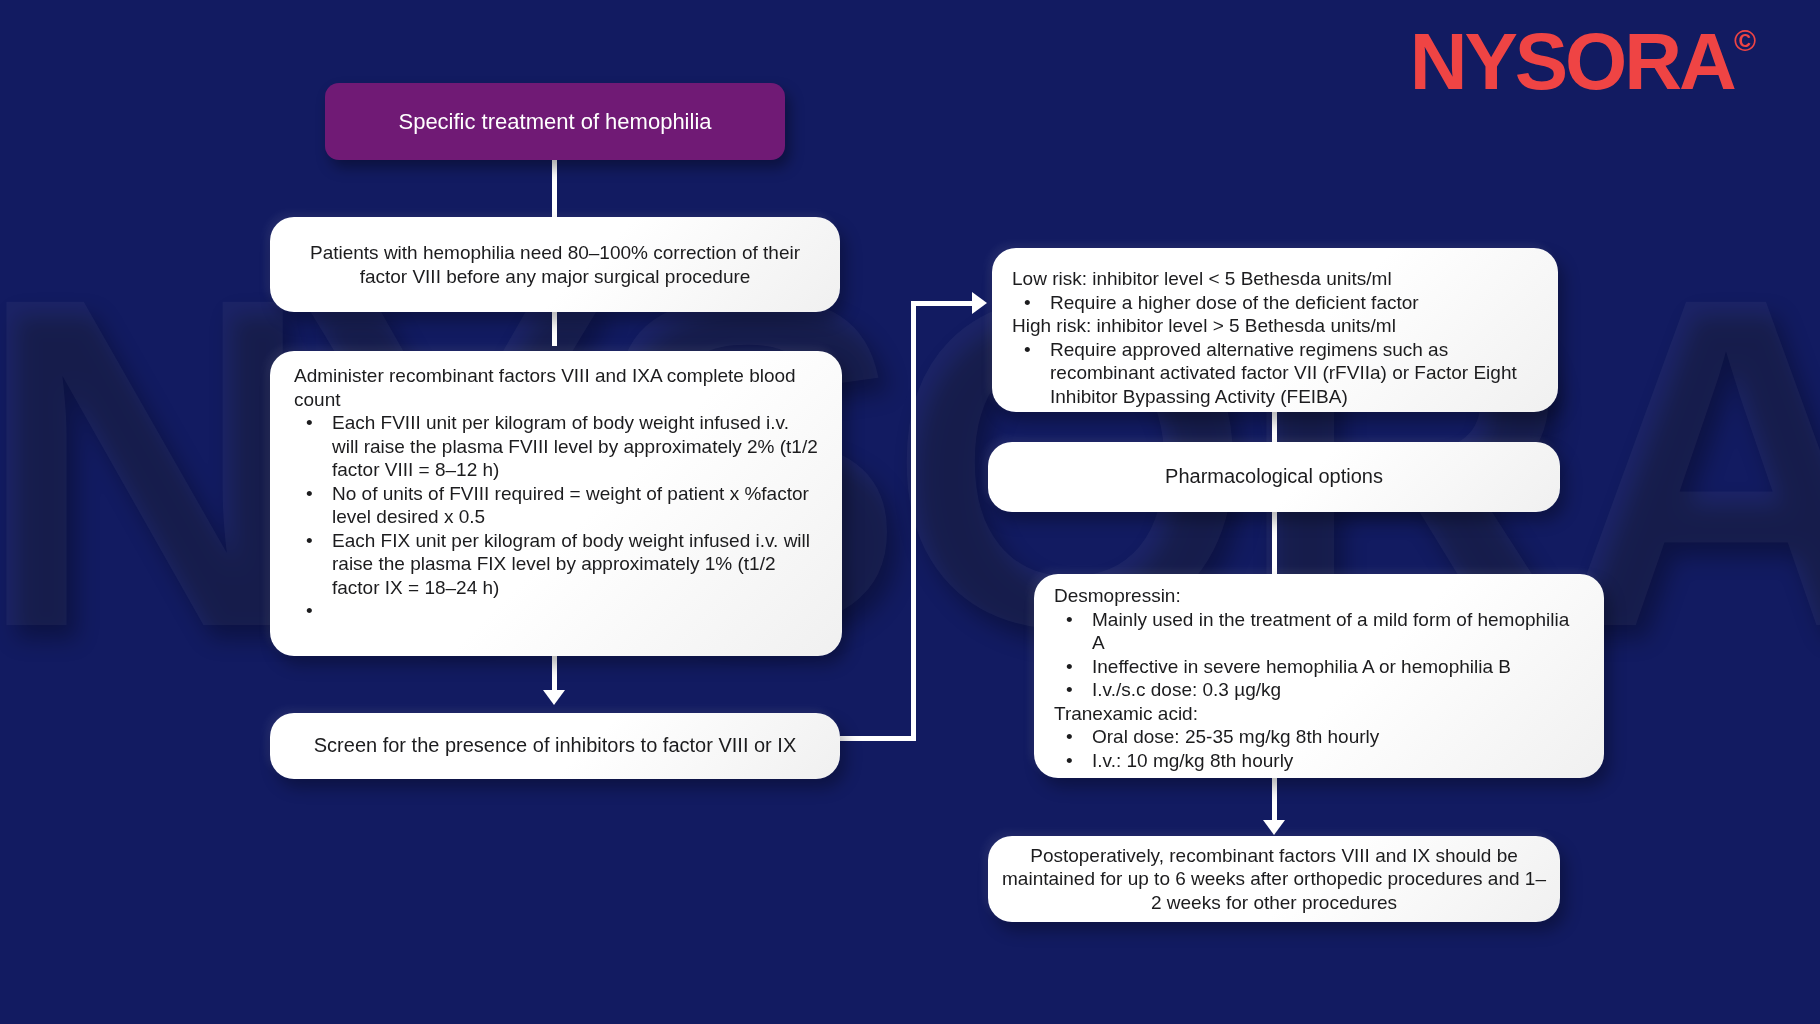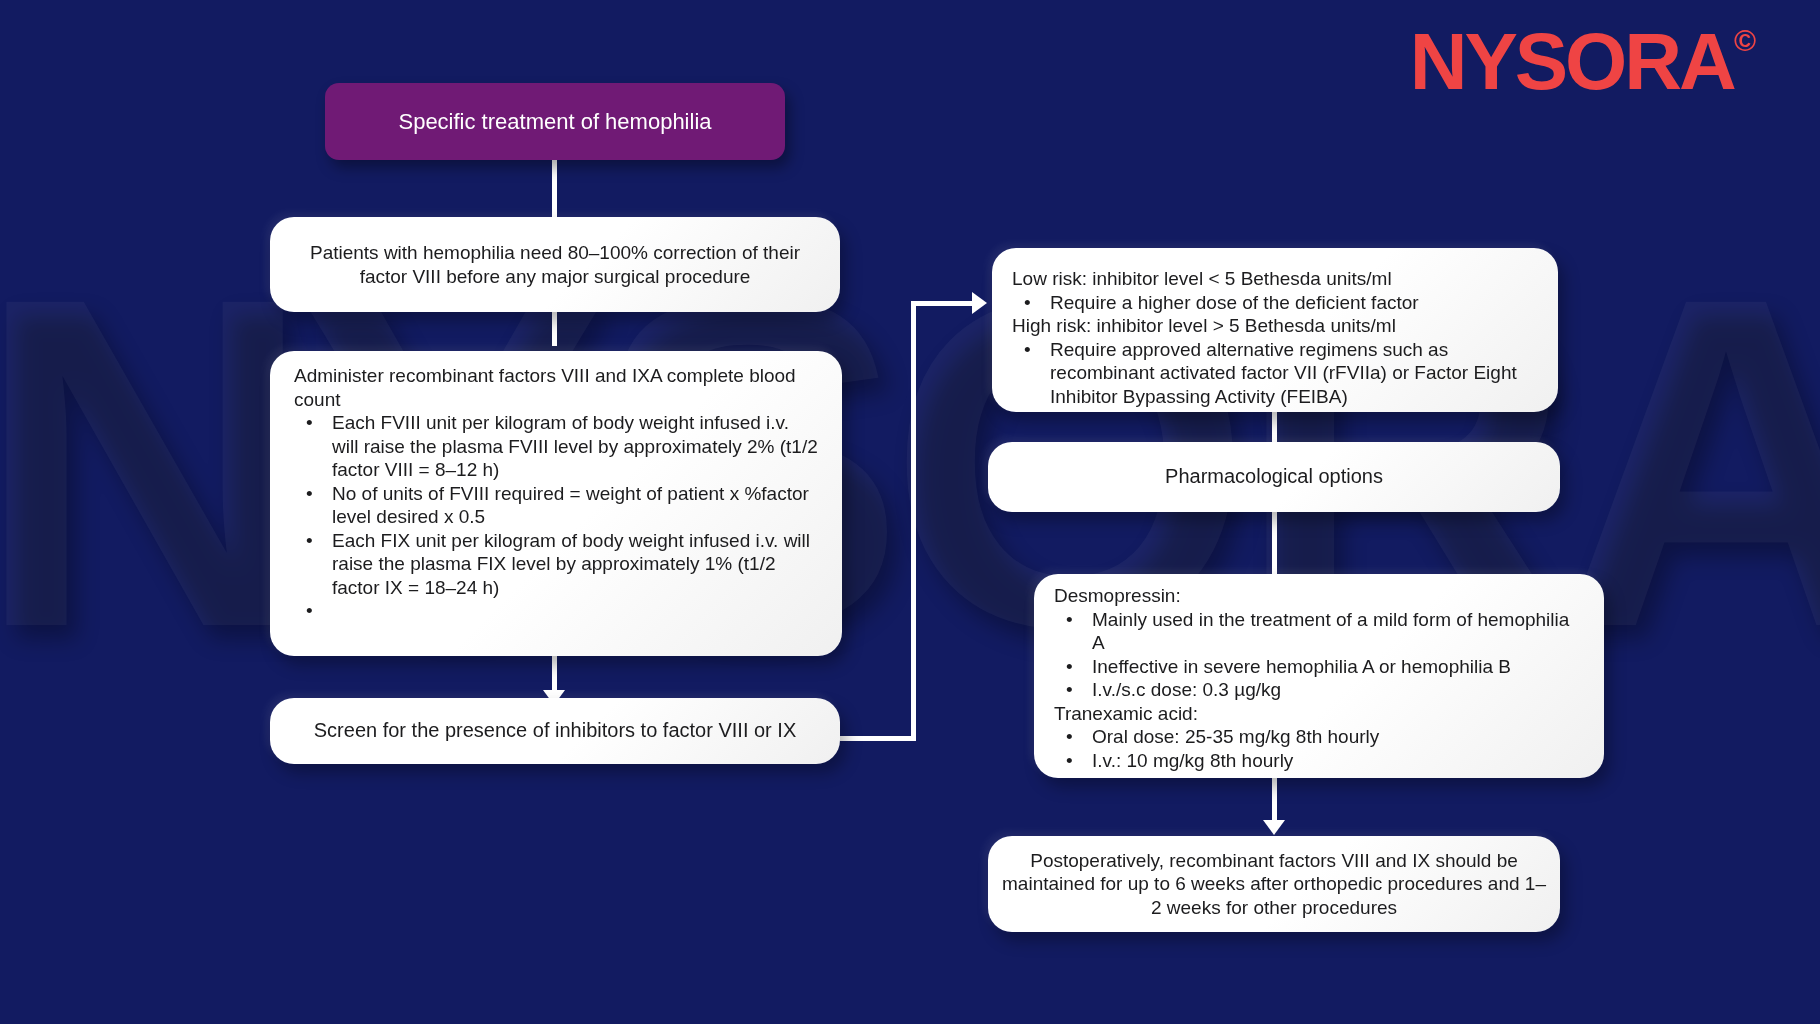--- a/index.html
+++ b/index.html
@@ -86,21 +86,21 @@
   </div>
 
   <div class="node pad" style="left:270px;top:351px;width:572px;height:305px;">
     <div>Administer recombinant factors VIII and IXA complete blood count</div>
     <div class="li"><span class="b">•</span><span>Each FVIII unit per kilogram of body weight infused i.v. will raise the plasma FVIII level by approximately 2% (t1/2 factor VIII = 8–12 h)</span></div>
     <div class="li"><span class="b">•</span><span>No of units of FVIII required = weight of patient x %factor level desired x 0.5</span></div>
     <div class="li"><span class="b">•</span><span>Each FIX unit per kilogram of body weight infused i.v. will raise the plasma FIX level by approximately 1% (t1/2 factor IX = 18–24 h)</span></div>
     <div class="li"><span class="b">•</span></div>
   </div>
 
-  <div class="node center" style="left:270px;top:698px;width:570px;height:66px;font-size:20px;">
+  <div class="node center" style="left:270px;top:713px;width:570px;height:66px;font-size:20px;">
     <span>Screen for the presence of inhibitors to factor VIII or IX</span>
   </div>
 
   <div class="node" style="left:992px;top:224px;width:566px;height:164px;padding:19px 20px 10px 20px;margin-top:24px;">
     <div>Low risk: inhibitor level &lt; 5 Bethesda units/ml</div>
     <div class="li"><span class="b">•</span><span>Require a higher dose of the deficient factor</span></div>
     <div>High risk: inhibitor level &gt; 5 Bethesda units/ml</div>
     <div class="li"><span class="b">•</span><span>Require approved alternative regimens such as recombinant activated factor VII (rFVIIa) or Factor Eight Inhibitor Bypassing Activity (FEIBA)</span></div>
   </div>
 
@@ -111,17 +111,17 @@
   <div class="node" style="left:990px;top:574px;width:570px;height:204px;padding:10px 20px 9px 20px;margin-left:44px;">
     <div>Desmopressin:</div>
     <div class="li"><span class="b">•</span><span>Mainly used in the treatment of a mild form of hemophilia A</span></div>
     <div class="li"><span class="b">•</span><span>Ineffective in severe hemophilia A or hemophilia B</span></div>
     <div class="li"><span class="b">•</span><span>I.v./s.c dose: 0.3 µg/kg</span></div>
     <div>Tranexamic acid:</div>
     <div class="li"><span class="b">•</span><span>Oral dose: 25-35 mg/kg 8th hourly</span></div>
     <div class="li"><span class="b">•</span><span>I.v.: 10 mg/kg 8th hourly</span></div>
   </div>
 
-  <div class="node center" style="left:988px;top:836px;width:572px;height:96px;padding:0 14px;">
+  <div class="node center" style="left:988px;top:836px;width:572px;height:86px;padding:0 14px;">
     <span>Postoperatively, recombinant factors VIII and IX should be maintained for up to 6 weeks after orthopedic procedures and 1–2 weeks for other procedures</span>
   </div>
 
 </div>
 
 </body></html>

